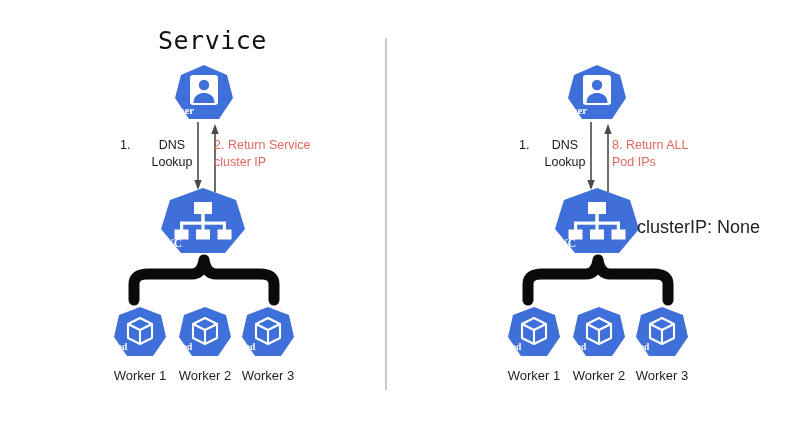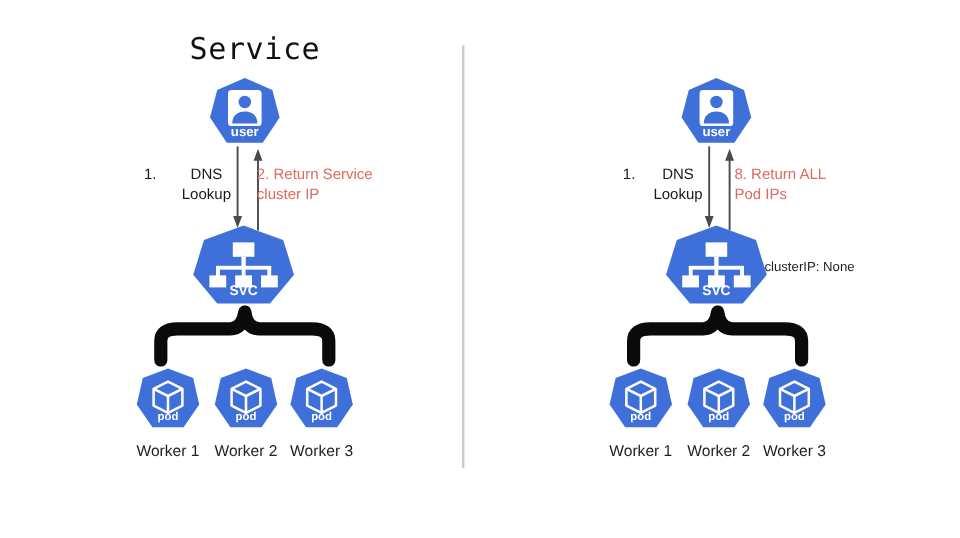--- a/index.html
+++ b/index.html
@@ -42,23 +42,23 @@
   
   .hept {
     position: absolute;
     display: block;
   }
   .hept svg { display: block; overflow: visible; }
 
   .icon-caption {
     position: absolute;
     width: 100%;
-    text-align: center;
+    text-align: left;
     color: #ffffff;
-    font-family: Liberation Sans, sans-serif;
+    font-family: Liberation Serif, serif;
     pointer-events: none;
     white-space: nowrap;
     line-height: 1;
   }
 
   
   .anno {
     position: absolute;
     font-family: "Liberation Sans", sans-serif;
     font-size: 12.5px;
@@ -74,21 +74,21 @@
     font-size: 13px;
     color: #1f1f1f;
     text-align: center;
     white-space: nowrap;
     line-height: 1;
   }
 
   .cluster-note {
     position: absolute;
     font-family: "Liberation Sans", sans-serif;
-    font-size: 11px;
+    font-size: 18px;
     color: #1f1f1f;
     white-space: nowrap;
     line-height: 1;
   }
 
   
   .vec {
     position: absolute;
     overflow: visible;
   }

